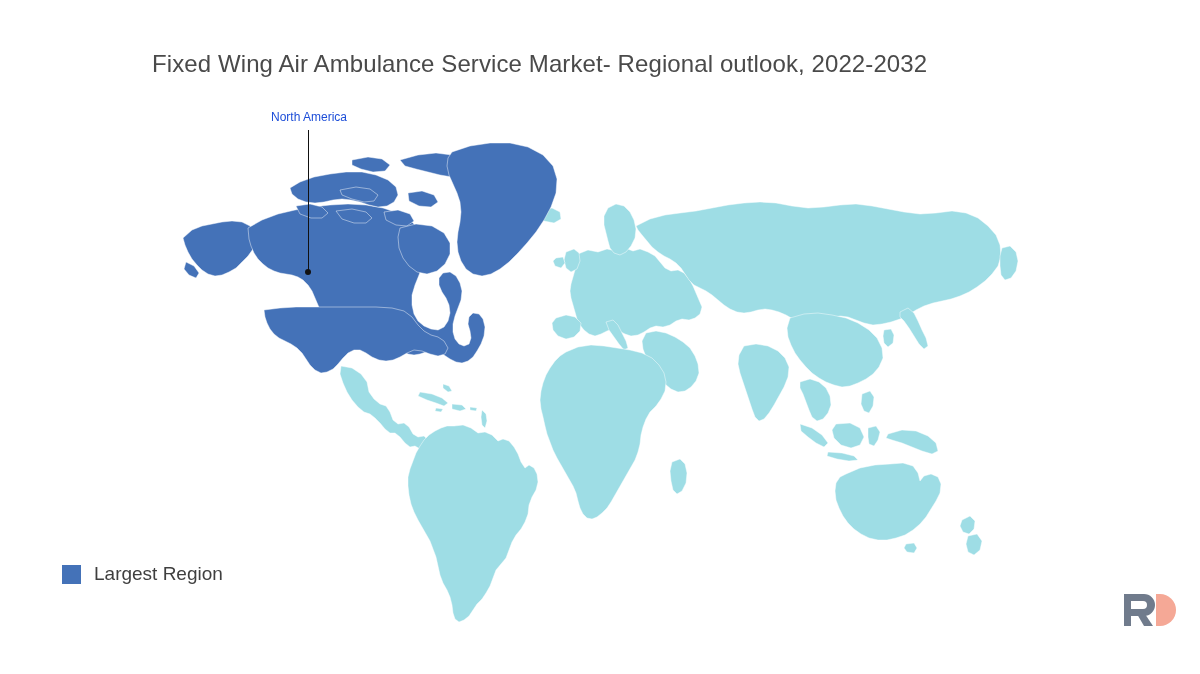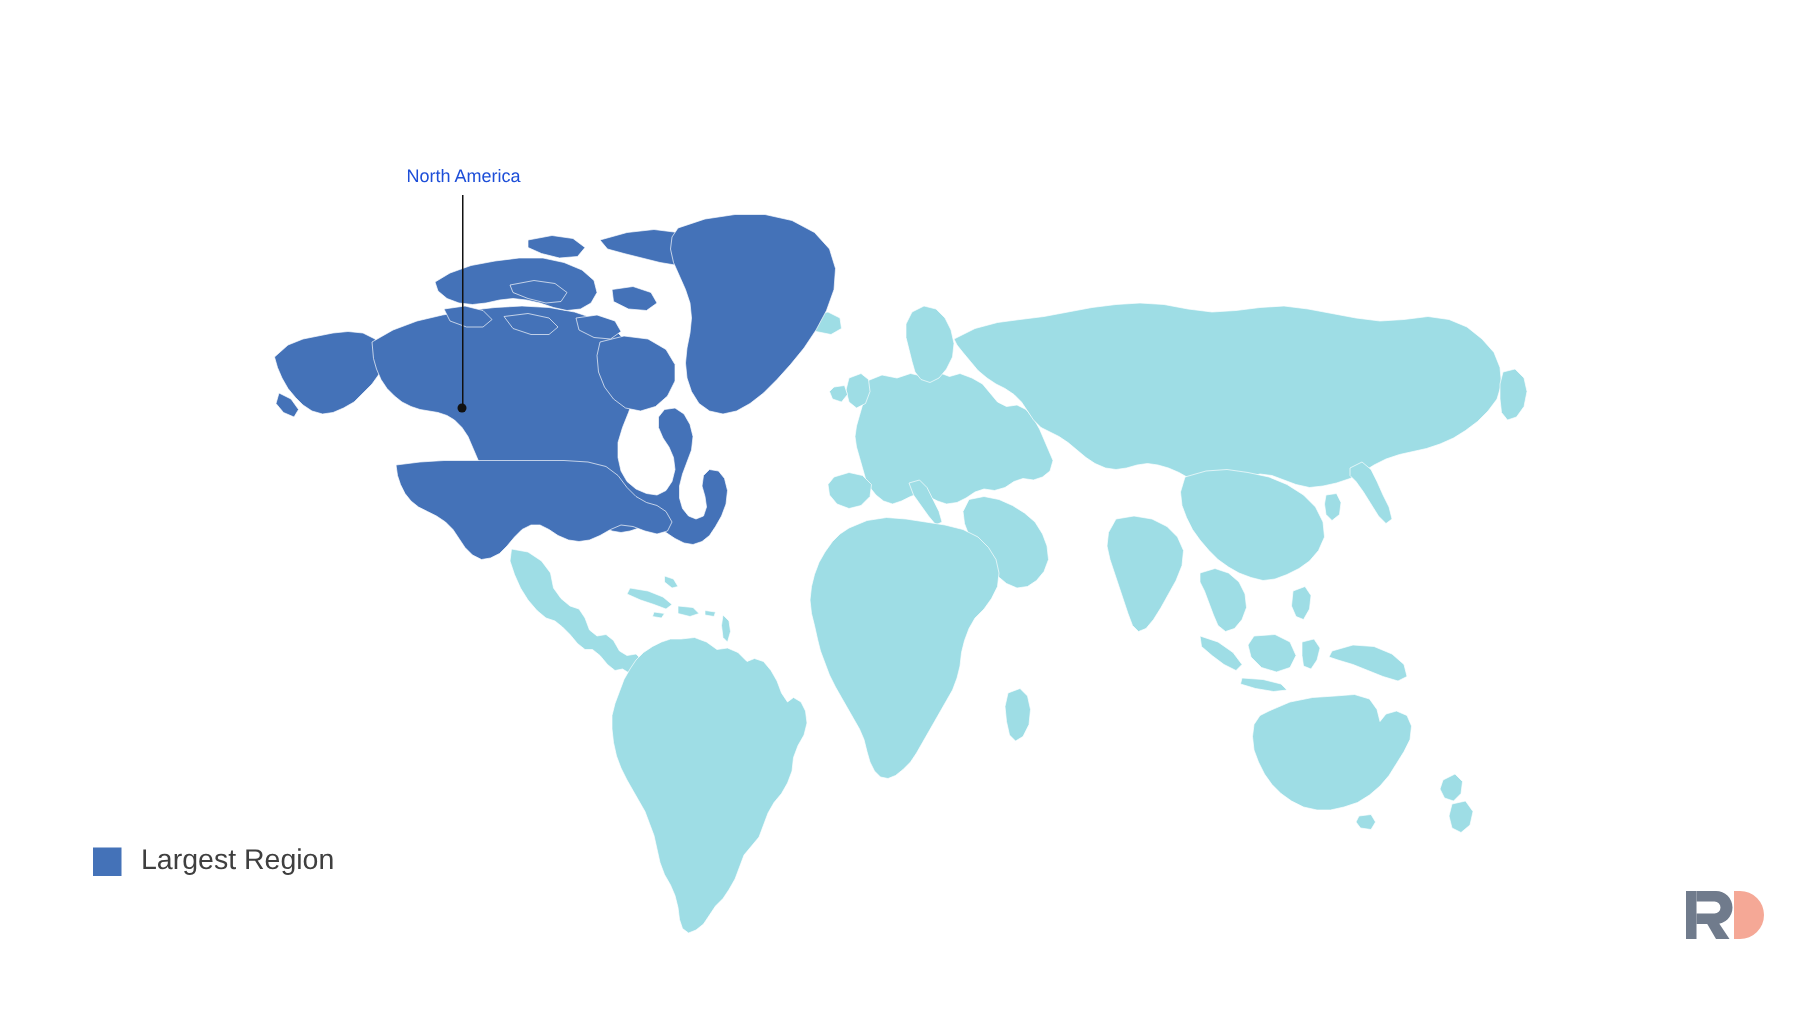--- a/index.html
+++ b/index.html
@@ -272,20 +272,21 @@
              L404 311 L412 317 L418 325 L424 331 L431 335 L438 337 L444 341 L448 348 L445 354
              L438 356 L430 354 L422 351 L414 350 L407 353 L400 357 L393 360 L386 361 L379 360
              L372 357 L366 353 L360 350 L354 350 L348 353 L343 358 L338 364 L333 369 L327 372
              L321 373 L315 370 L310 365 L306 359 L302 353 L297 348 L291 344 L285 341 L279 338
              L274 334 L270 329 L267 323 L265 317 Z"></path>
 
       </g>
     </svg>
   </div>
 
+  <div id="chart-title">Fixed Wing Air Ambulance Service Market- Regional outlook, 2022-2032</div>
 
   <div id="callout-label">North America</div>
   <div id="callout-line"></div>
   <div id="callout-dot"></div>
 
   <div id="legend">
     <div id="legend-swatch"></div>
     <div id="legend-label">Largest Region</div>
   </div>
 

